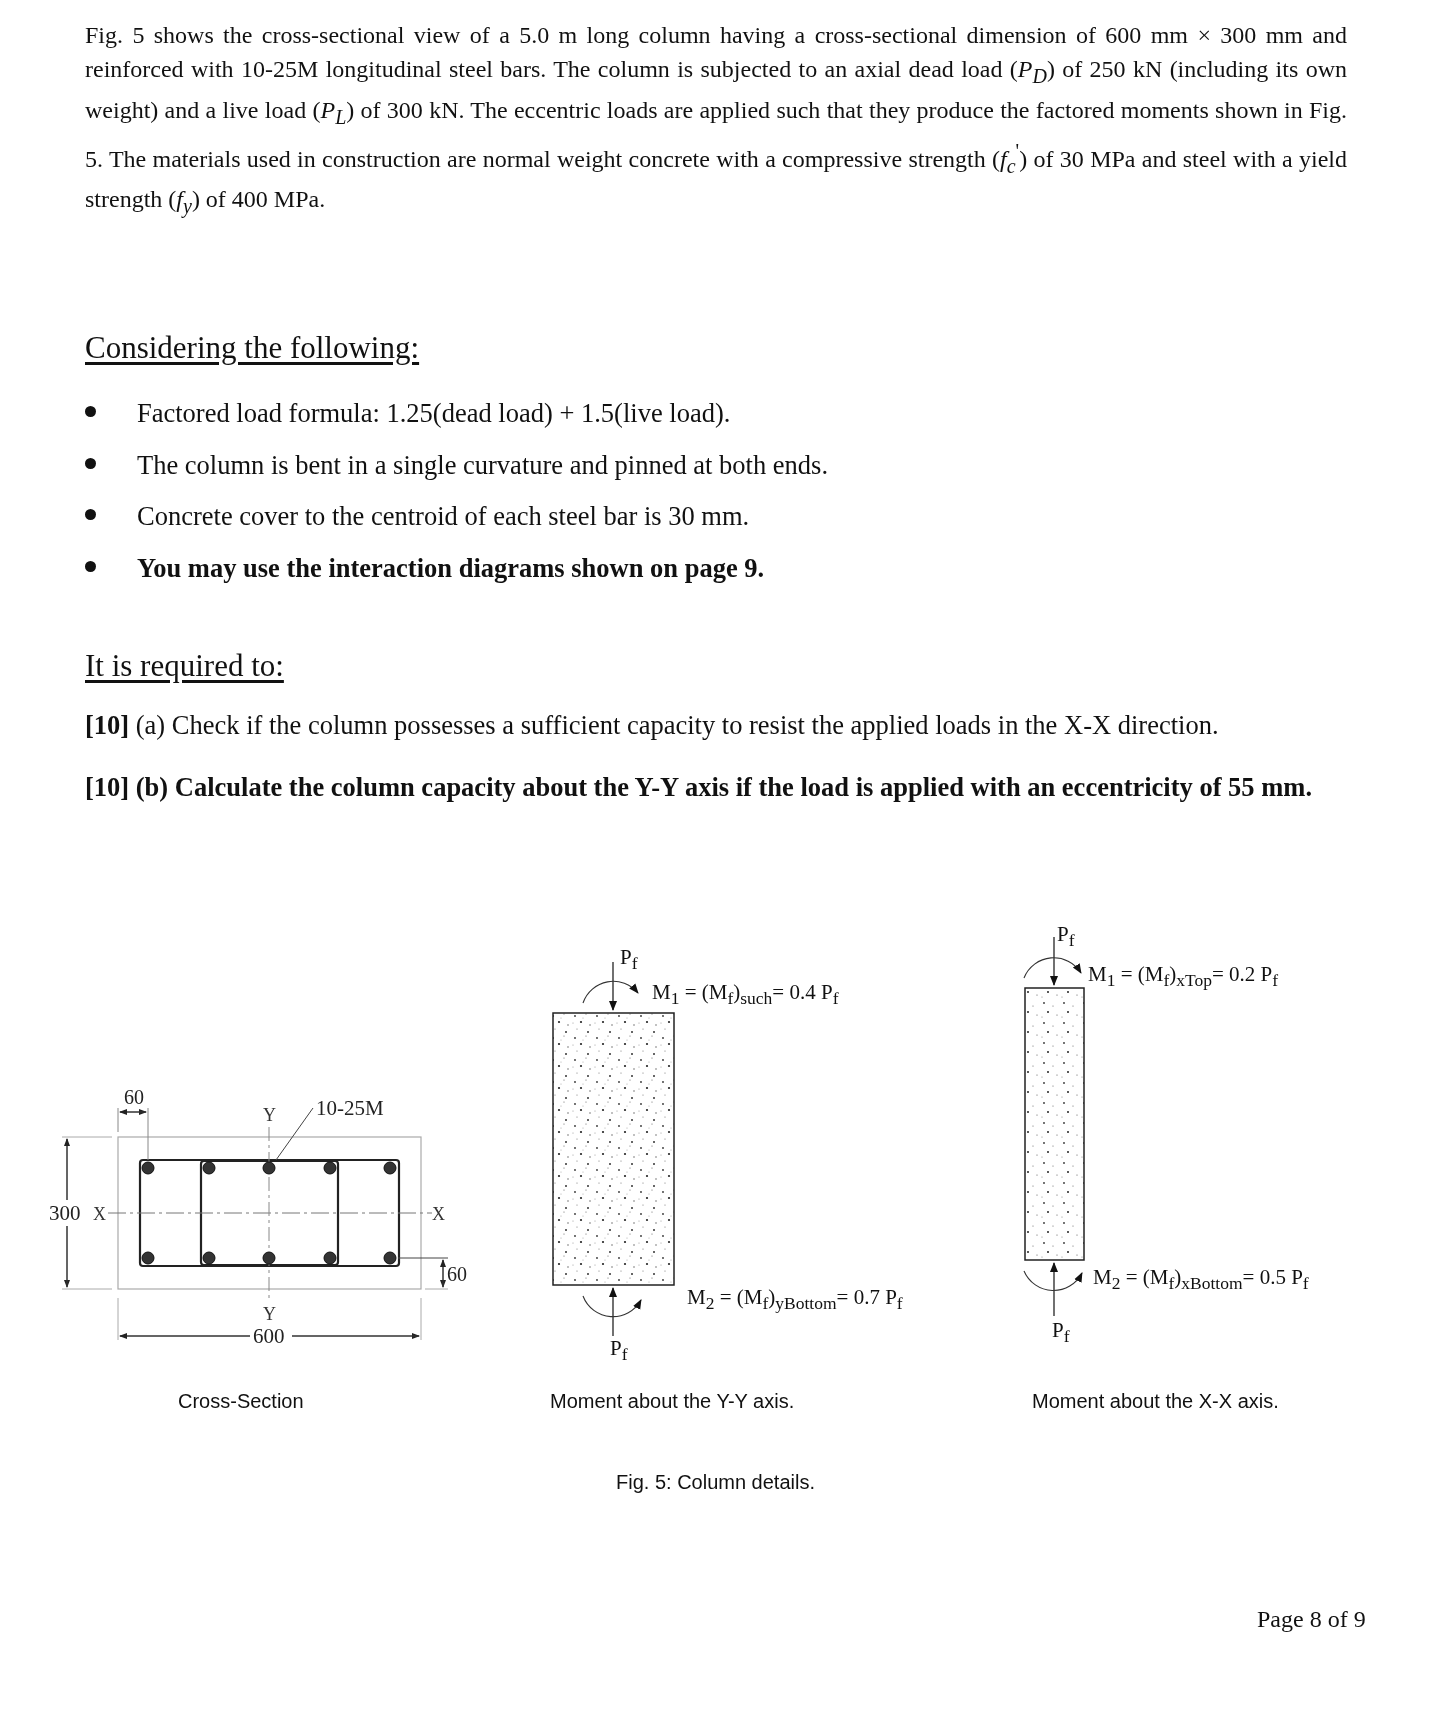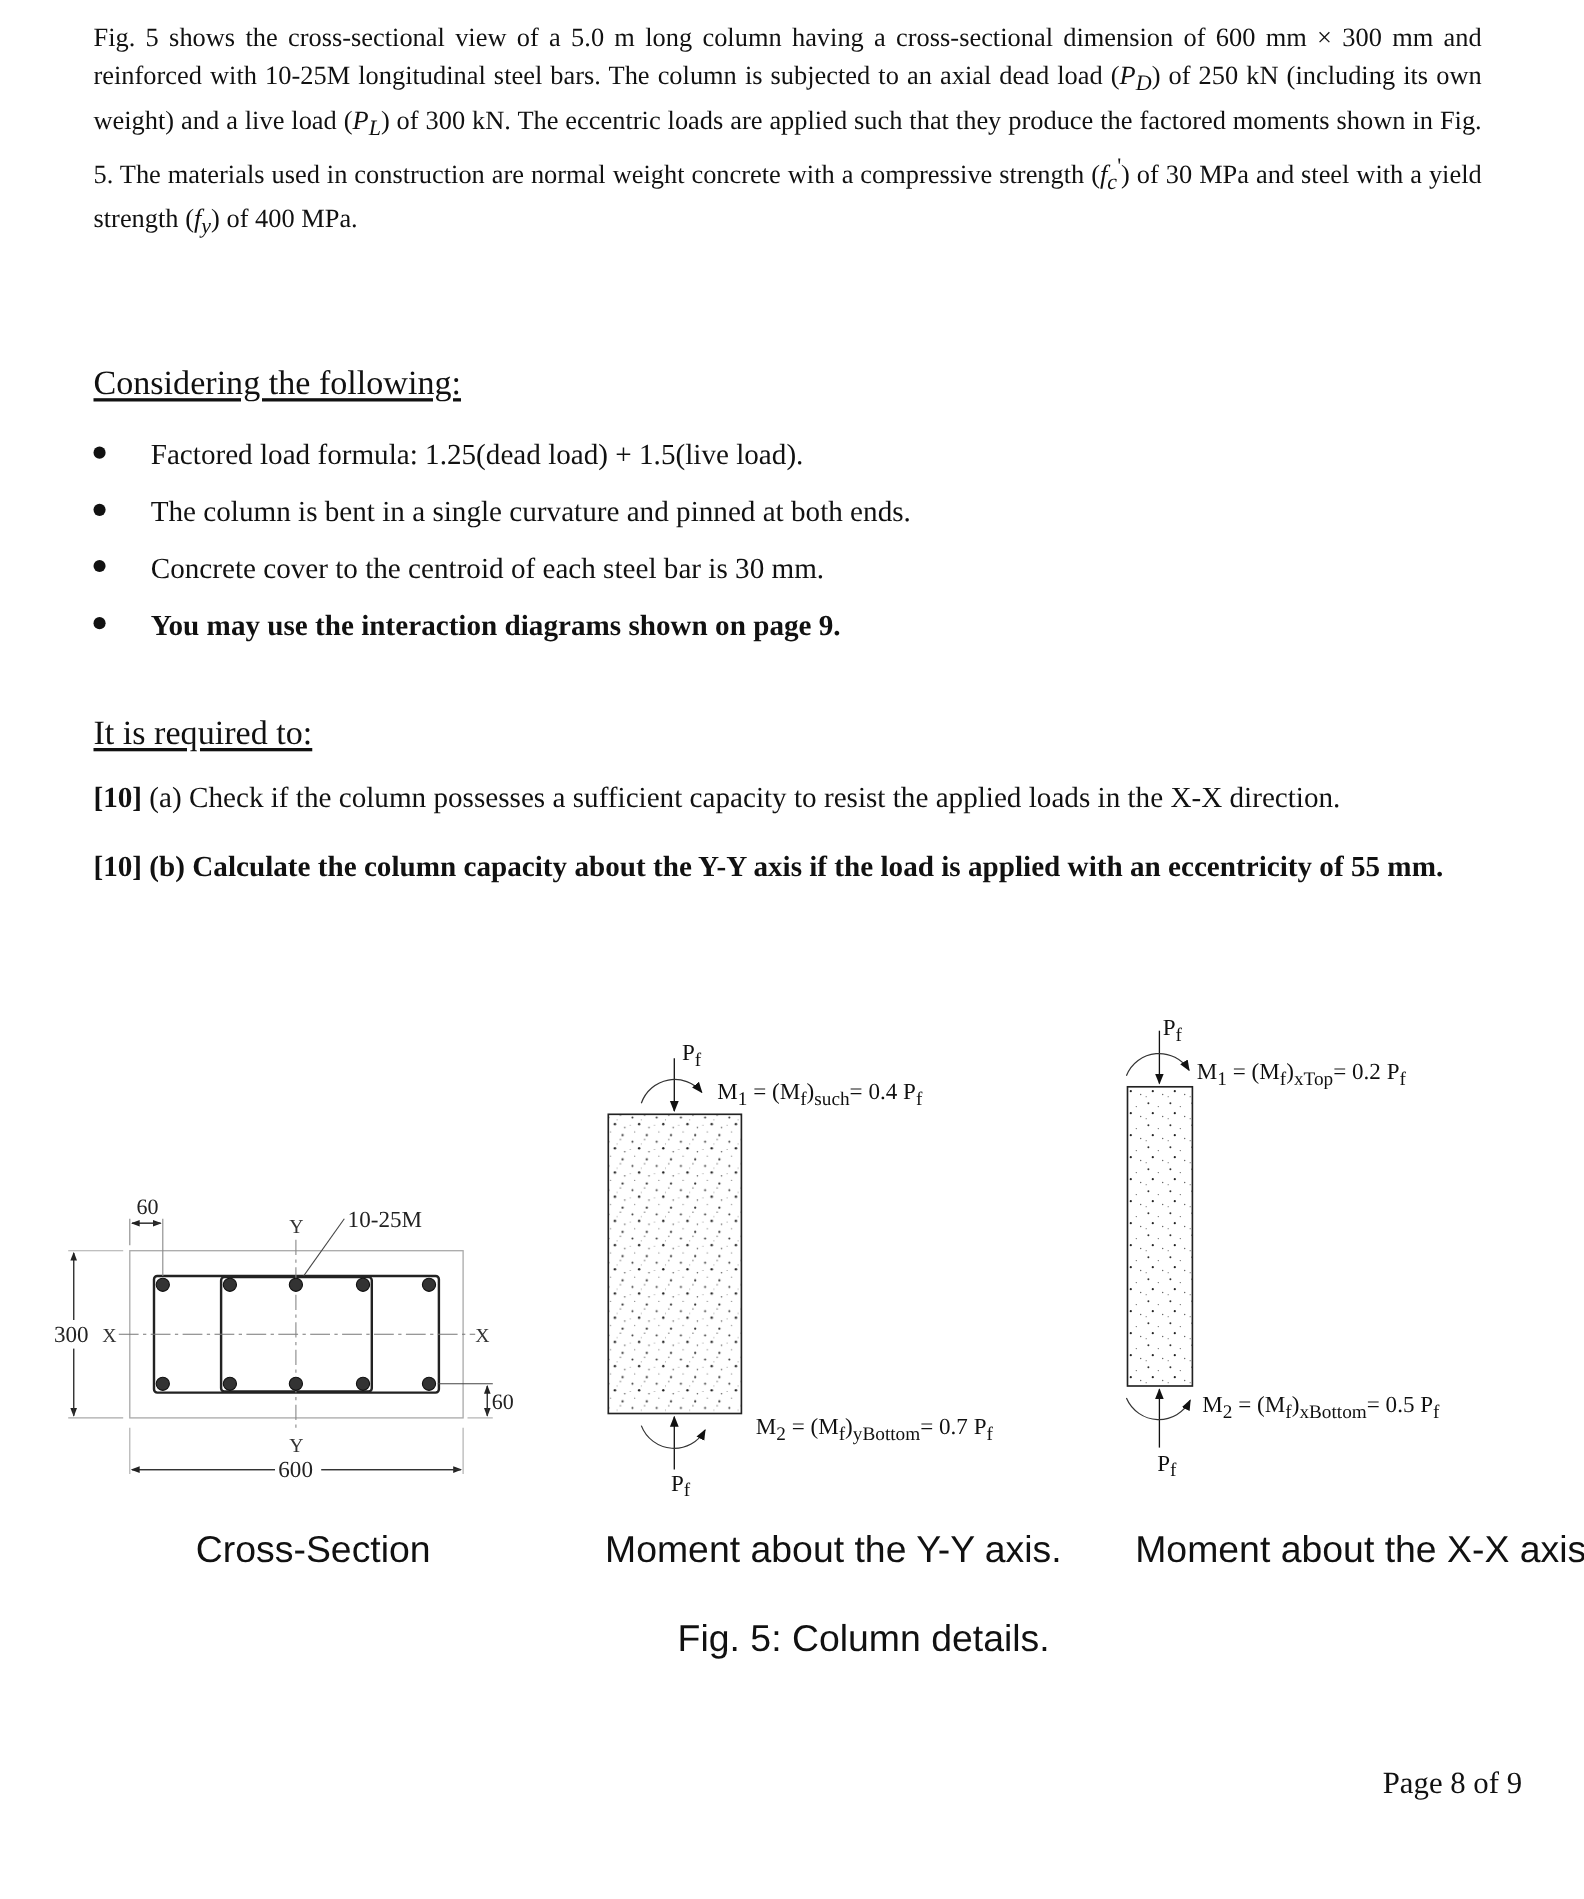--- a/index.html
+++ b/index.html
@@ -8,23 +8,23 @@
   .abs { position:absolute; }
   .para { left:85px; width:1262px; top:18px; font-size:24px; line-height:34px;
           text-align:justify; }
   .para i { font-style:italic; }
   .heading-u { text-decoration:underline; text-underline-offset:4px; font-size:31px; }
   .bullet-row { left:85px; font-size:26.5px; height:40px; line-height:40px; }
   .bullet-dot { position:absolute; left:0; top:13px; width:11px; height:11px; border-radius:50%; background:#111; }
   .bullet-text { position:absolute; left:52px; white-space:nowrap; }
   .bold { font-weight:bold; }
   .task { left:85px; font-size:26.5px; white-space:nowrap; }
-  .caption { font-family:"Liberation Sans","DejaVu Sans",sans-serif; font-size:34px; white-space:nowrap; }
+  .caption { font-family:"Liberation Sans","DejaVu Sans",sans-serif; font-size:20px; white-space:nowrap; }
   .dia-text { font-family:"Liberation Serif", serif; font-size:21px; white-space:nowrap; }
-  .page-num { font-size:28px; white-space:nowrap; }
+  .page-num { font-size:24px; white-space:nowrap; }
   svg text { font-family:"Liberation Serif", serif; }
 </style>
 </head>
 <body>
 
 <div class="abs para">
   <span>Fig. 5 shows the cross-sectional view of a 5.0 m long column having a cross-sectional dimension of 600 mm × 300 mm and reinforced with 10-25M longitudinal steel bars. The column is subjected to an axial dead load (</span><i>P</i><sub><i>D</i></sub><span>) of 250 kN (including its own weight) and a live load (</span><i>P</i><sub><i>L</i></sub><span>) of 300 kN. The eccentric loads are applied such that they produce the factored moments shown in Fig. 5. The materials used in construction are normal weight concrete with a compressive strength (</span><i>f</i><sub><i>c</i></sub><sup>'</sup><span>) of 30 MPa and steel with a yield strength (</span><i>f</i><sub><i>y</i></sub><span>) of 400 MPa.</span>
 </div>
 
 <div class="abs heading-u" style="left:85px; top:330px;">Considering the following:</div>

